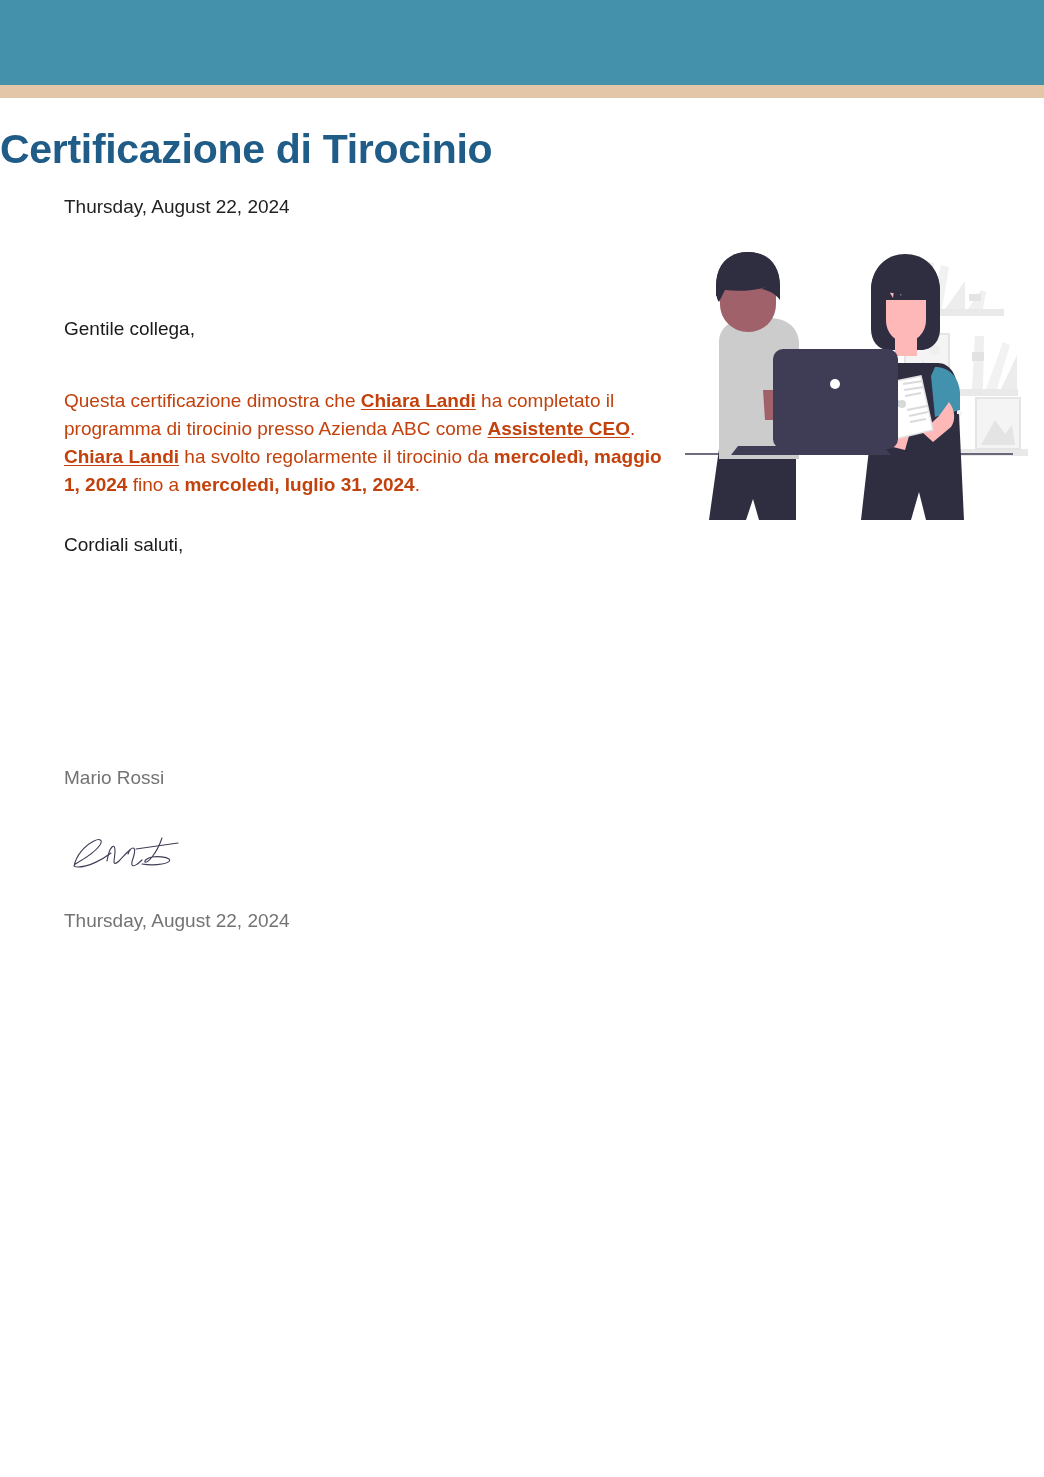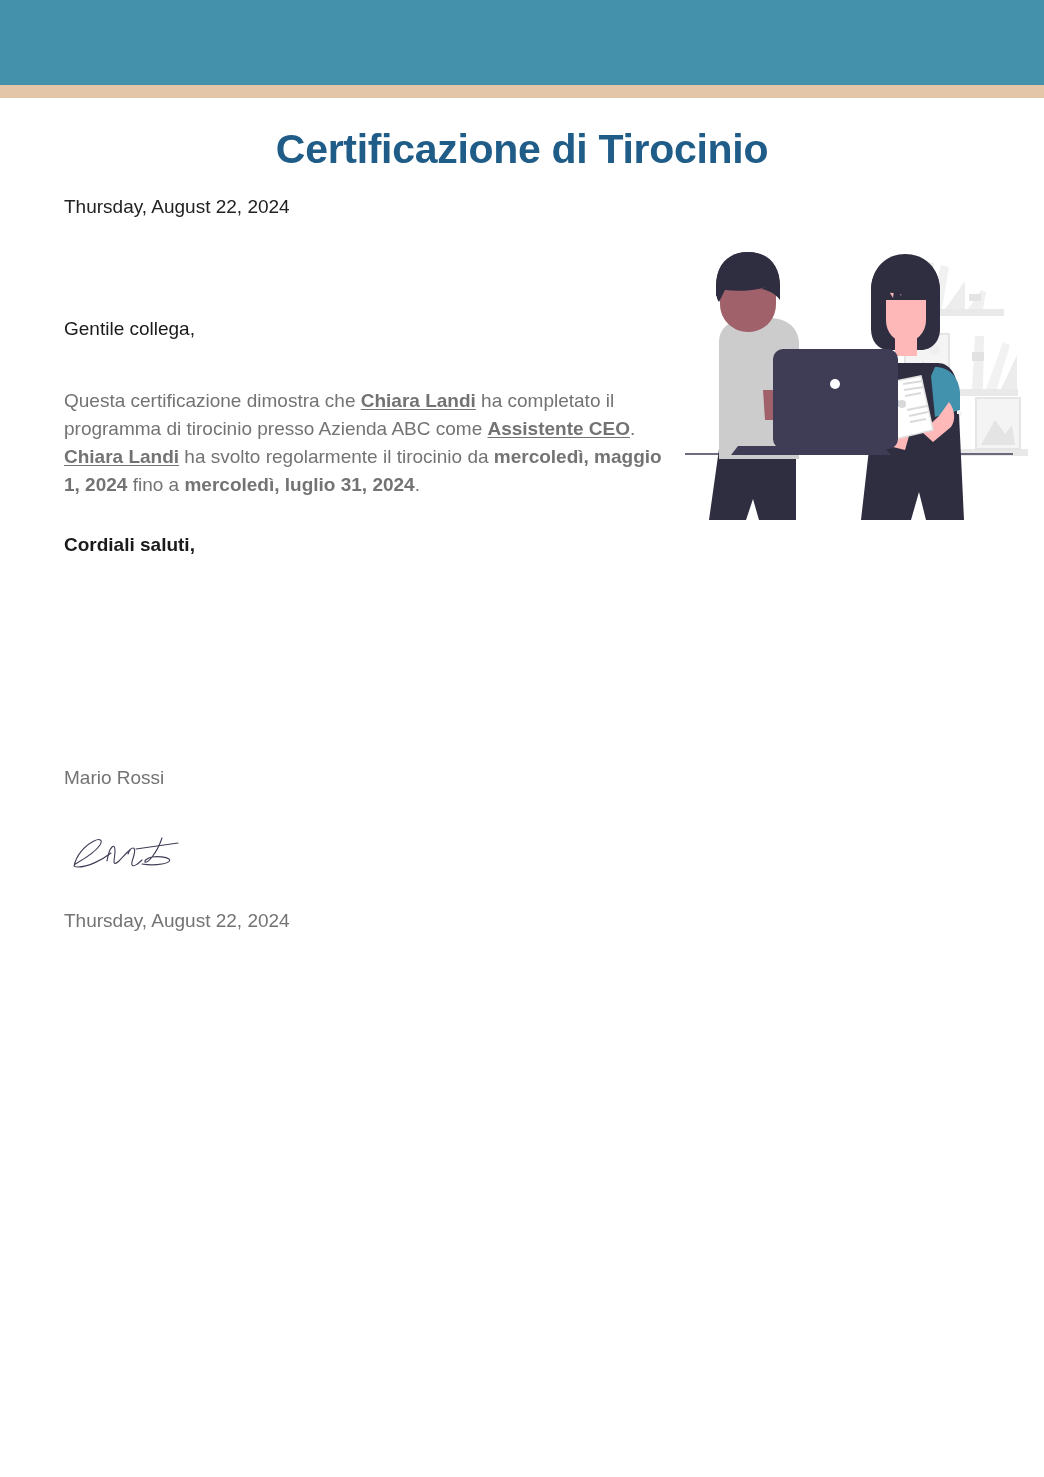--- a/index.html
+++ b/index.html
@@ -33,21 +33,21 @@
     height: 13px;
     background: #E3C6A8;
   }
 
   
   .doc-title {
     position: absolute;
     left: 0;
     top: 126px;
     width: 1044px;
-    text-align: center;
+    text-align: left;
     font-size: 41px;
     font-weight: bold;
     color: #1F5C88;
     letter-spacing: -0.3px;
   }
 
   
   .body-col {
     position: absolute;
     left: 64px;
@@ -62,34 +62,33 @@
   }
   .salutation {
     margin-top: 96px;
     font-size: 19px;
     line-height: 26px;
   }
   .para {
     margin-top: 30px;
     font-size: 19px;
     line-height: 28px;
-    color: #737373;
+    color: #c2410c;
   }
   .para.p1 { margin-top: 45px; }
   .para b { font-weight: bold; }
   .para u.bu {
     font-weight: bold;
     text-decoration: underline;
     text-underline-offset: 2px;
   }
   .closing {
     margin-top: 32px;
     font-size: 19px;
     line-height: 28px;
-    font-weight: bold;
   }
 
   
   .sign-block {
     position: absolute;
     left: 64px;
     top: 757px;
     width: 420px;
     color: #737373;
   }

